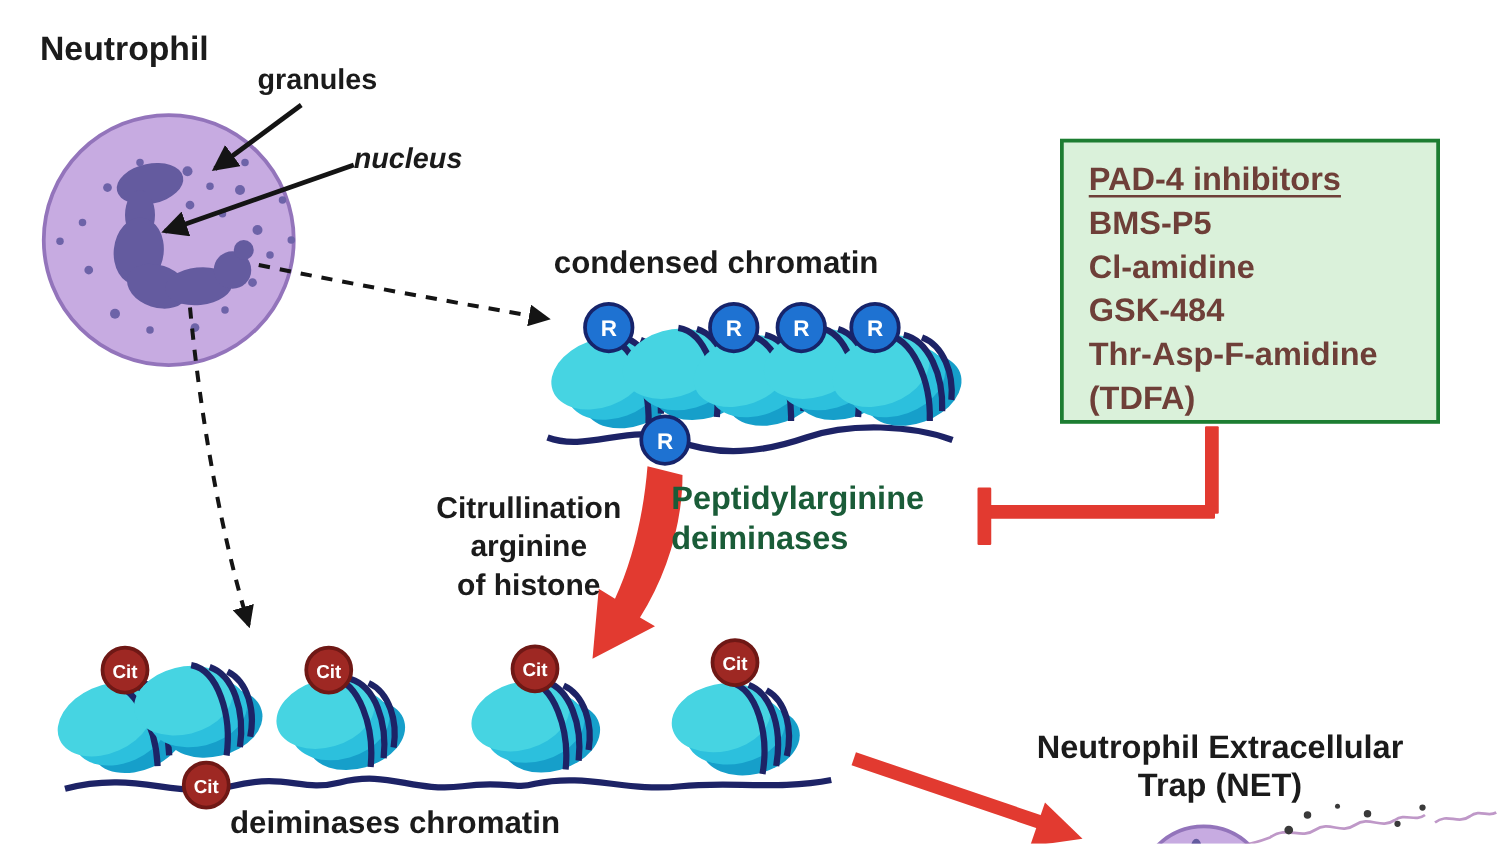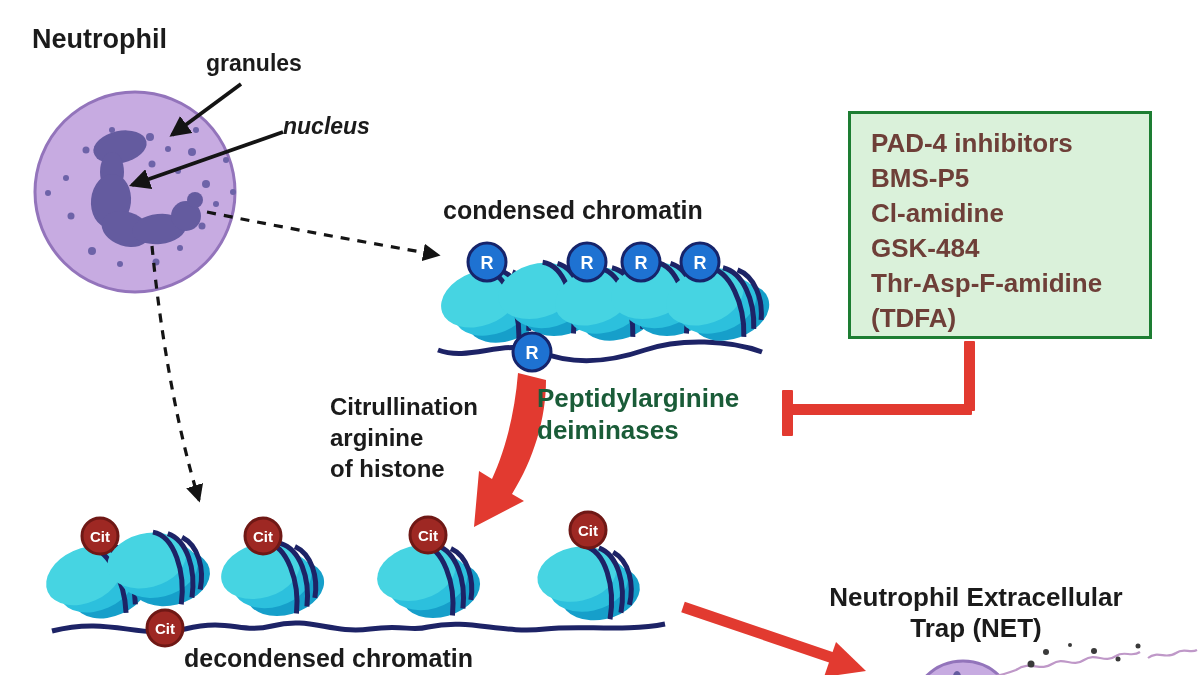--- a/index.html
+++ b/index.html
@@ -16,23 +16,23 @@
   .neutrophil-label{left:32px;top:24px;font-size:27px;}
   .granules-label{left:206px;top:50px;font-size:23px;}
   .nucleus-label{left:283px;top:113px;font-size:23px;font-style:italic;}
   .condensed-label{left:443px;top:196px;font-size:25px;}
   .decondensed-label{left:184px;top:644px;font-size:25px;}
   .inhibitor-box{
     position:absolute;left:848px;top:111px;width:264px;height:198px;
     background:#daf1da;border:3px solid #1d7d32;padding:12px 14px 12px 20px;
     color:#6e3f38;font-size:26px;line-height:35px;
   }
-  .inhibitor-box .heading{text-underline-offset:4px;}
+  .inhibitor-box .heading{text-decoration:underline;text-underline-offset:4px;}
   .citrullination{
-    position:absolute;left:330px;top:391px;width:186px;text-align:left;
+    position:absolute;left:330px;top:391px;width:186px;text-align:center;
     font-size:24px;line-height:31px;color:#1b1b1b;
   }
   .enzyme{
     position:absolute;left:537px;top:382px;font-size:26px;line-height:32px;
     color:#1a5c38;
   }
   .net-label{
     position:absolute;left:800px;top:582px;width:352px;text-align:center;
     font-size:26px;line-height:31px;color:#1b1b1b;
   }
@@ -185,21 +185,21 @@
       <circle cx="1070" cy="645" r="2"></circle>
         <circle cx="1138" cy="646" r="2.5"></circle>
     </g>
   </svg>
 
 
   <div class="lbl neutrophil-label">Neutrophil</div>
   <div class="lbl granules-label">granules</div>
   <div class="lbl nucleus-label">nucleus</div>
   <div class="lbl condensed-label">condensed chromatin</div>
-  <div class="lbl decondensed-label">decondensed chromatin</div>
+  <div class="lbl decondensed-label">deiminases chromatin</div>
 
   <div class="inhibitor-box">
     <div class="heading">PAD-4 inhibitors</div>
     <div>BMS-P5</div>
     <div>Cl-amidine</div>
     <div>GSK-484</div>
     <div>Thr-Asp-F-amidine</div>
     <div>(TDFA)</div>
   </div>
 

